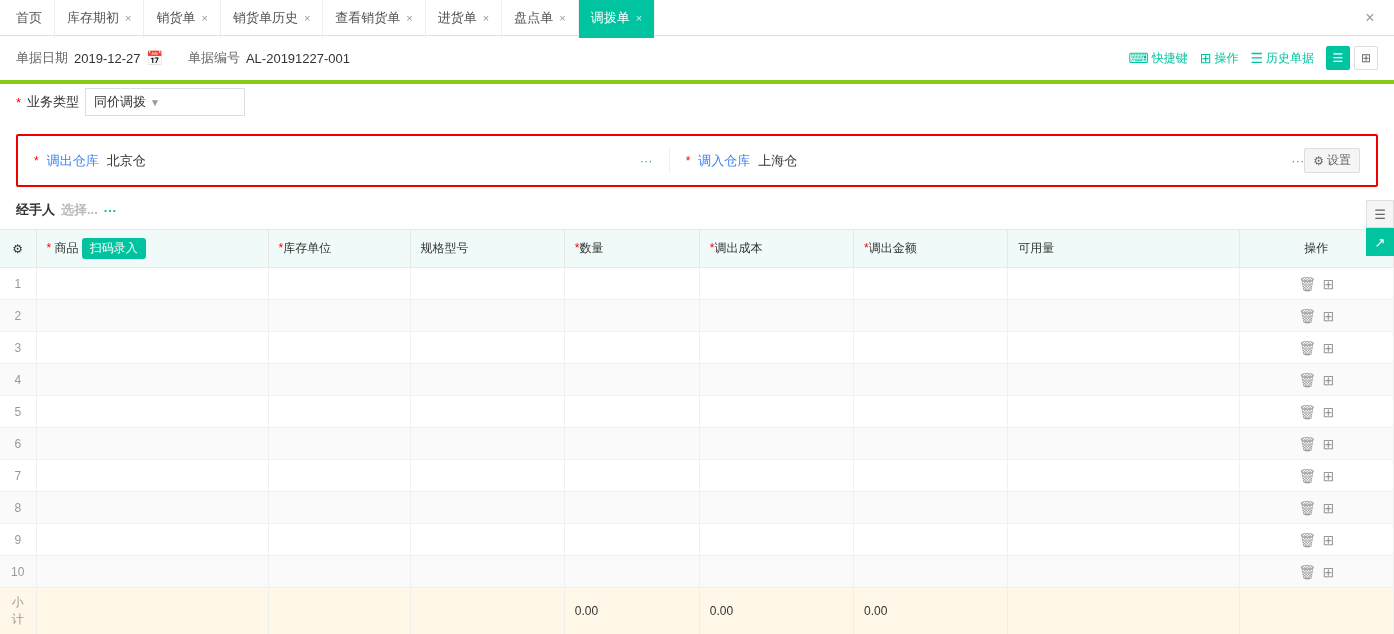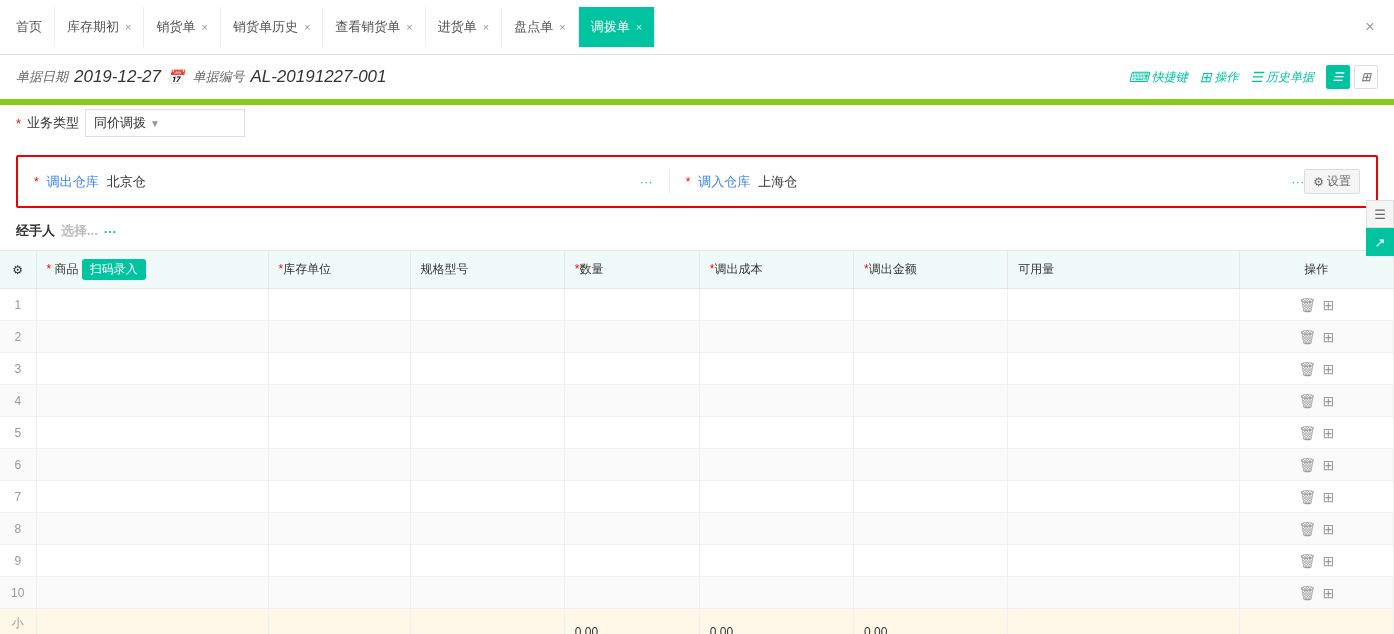--- a/index.html
+++ b/index.html
@@ -3,21 +3,21 @@
   <meta charset="utf-8">
   <style>
     * { box-sizing: border-box; margin: 0; padding: 0; }
     body { font-family: "Microsoft YaHei", "PingFang SC", sans-serif; font-size: 13px; background: #f5f5f5; color: #333; }
 
     
     .tab-bar {
       display: flex; align-items: center;
       background: #fff;
       border-bottom: 1px solid #e0e0e0;
-      height: 55px;
+      height: 36px;
       padding: 0 8px;
       position: relative;
     }
     .tab {
       display: flex; align-items: center;
       padding: 0 12px;
       height: 40px;
       cursor: pointer;
       color: #555;
       font-size: 13px;
@@ -49,29 +49,28 @@
     .main-content {
       background: #fff;
       padding: 0;
       min-height: calc(634px - 40px);
     }
 
     
     .form-header {
       display: flex; align-items: center;
       padding: 10px 16px;
-      border-bottom: 6px solid #84cc16;
-      gap: 8px;
-      font-style: italic;
+      border-bottom: 4px solid #84cc16;
+      gap: 24px;
     }
     .form-field {
       display: flex; align-items: center; gap: 6px;
     }
     .form-field label { color: #666; font-size: 13px; }
-    .form-field .value { color: #333; font-size: 17px; }
+    .form-field .value { color: #333; font-size: 13px; }
     .form-field .calendar-icon { color: #00c4a0; cursor: pointer; font-size: 14px; }
     .toolbar-right {
       margin-left: auto;
       display: flex; align-items: center; gap: 12px;
       color: #00c4a0;
       font-size: 12px;
     }
     .toolbar-right span { display: flex; align-items: center; gap: 3px; cursor: pointer; }
     .toolbar-icon { font-size: 14px; }
     .view-toggle { display: flex; gap: 4px; }

